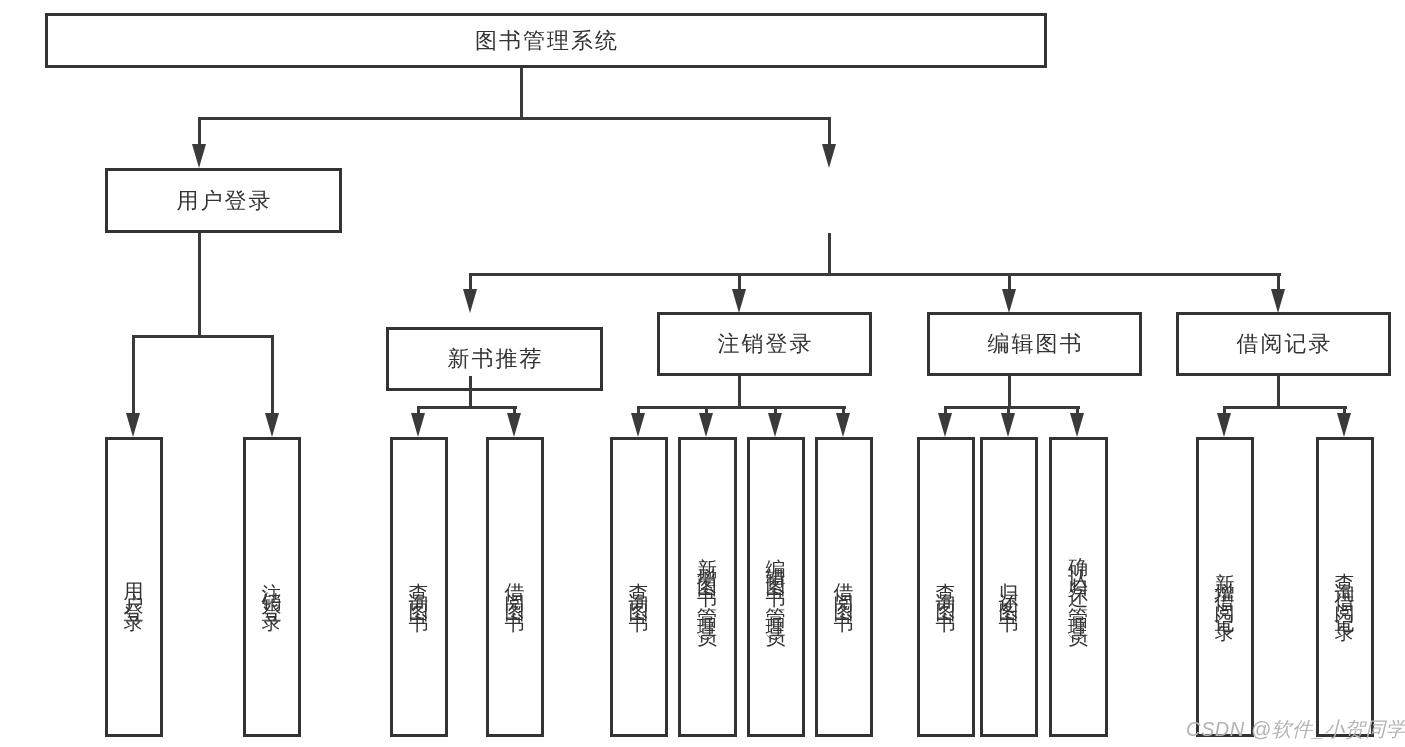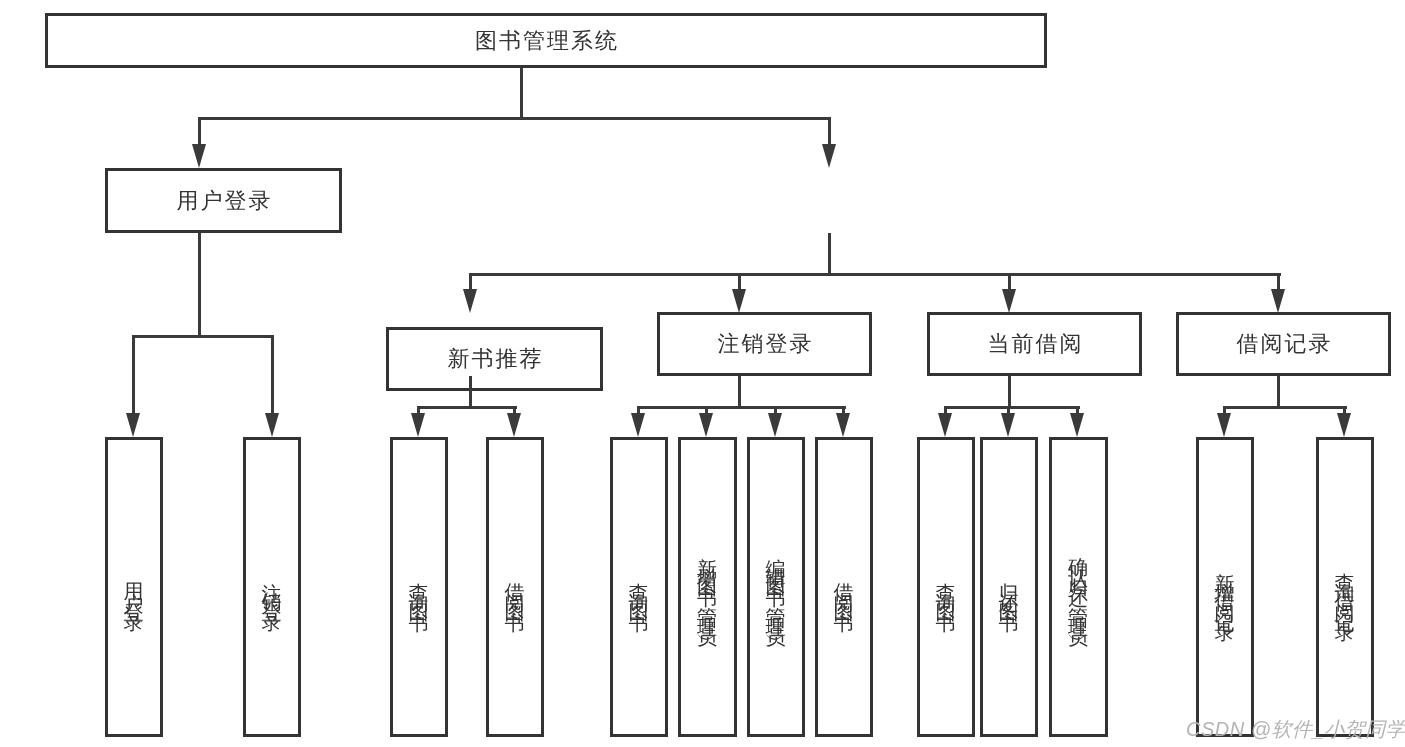--- a/index.html
+++ b/index.html
@@ -58,21 +58,21 @@
 <body>
 
 <div class="canvas">
 
   <div class="node hnode" style="left:21px; top:13px; width:1002px; height:55px">图书管理系统</div>
 
   <div class="node hnode" style="left:81px; top:168px; width:237px; height:65px">用户登录</div>
 
   <div class="node hnode" style="left:362px; top:327px; width:217px; height:64px">新书推荐</div>
   <div class="node hnode" style="left:633px; top:312px; width:215px; height:64px">注销登录</div>
-  <div class="node hnode" style="left:903px; top:312px; width:215px; height:64px">当前借阅</div>
+  <div class="node hnode" style="left:903px; top:312px; width:215px; height:64px">编辑图书</div>
   <div class="node hnode" style="left:1152px; top:312px; width:215px; height:64px">借阅记录</div>
 
   <div class="node vnode" style="left:105px; top:437px; width:58px; height:300px">用户登录</div>
   <div class="node vnode" style="left:243px; top:437px; width:58px; height:300px">注销登录</div>
 
   <div class="node vnode" style="left:390px; top:437px; width:58px; height:300px">查询图书</div>
   <div class="node vnode" style="left:486px; top:437px; width:58px; height:300px">借阅图书</div>
 
   <div class="node vnode" style="left:610px; top:437px; width:58px; height:300px">查询图书</div>
   <div class="node vnode" style="left:678px; top:437px; width:59px; height:300px">新增图书（管理员）</div>

